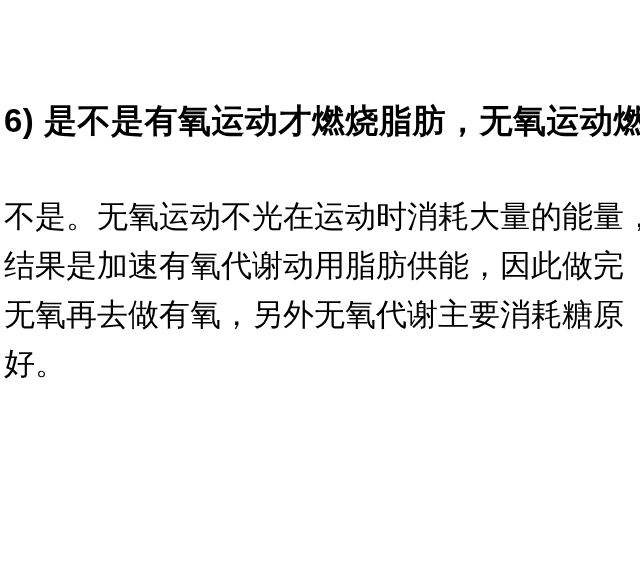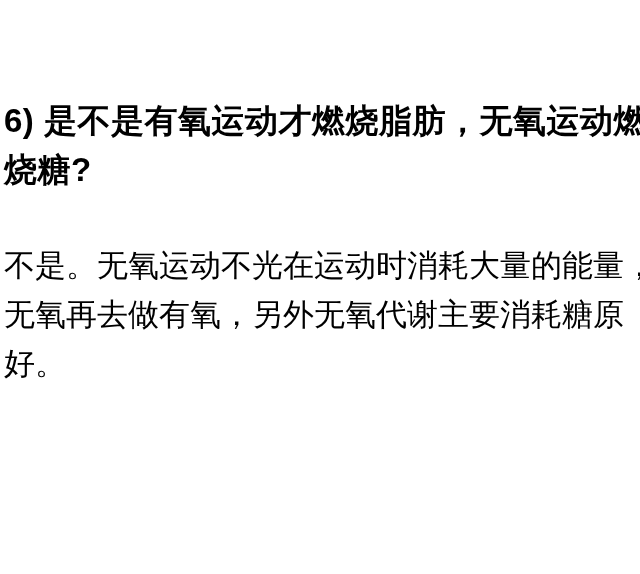--- a/index.html
+++ b/index.html
@@ -46,22 +46,22 @@
     white-space: nowrap;
   }
 </style>
 </head>
 <body>
 
 <div class="page">
 
   <h1 class="heading">
     <span class="hline">6) 是不是有氧运动才燃烧脂肪，无氧运动燃</span>
-    <span class="hline">烧糖?</span>
   </h1>
 
   <p class="para">
     <span class="pline">不是。无氧运动不光在运动时消耗大量的能量，</span>
+    <span class="pline">结果是加速有氧代谢动用脂肪供能，因此做完</span>
     <span class="pline">无氧再去做有氧，另外无氧代谢主要消耗糖原</span>
     <span class="pline">好。</span>
   </p>
 
 </div>
 
 </body></html>

